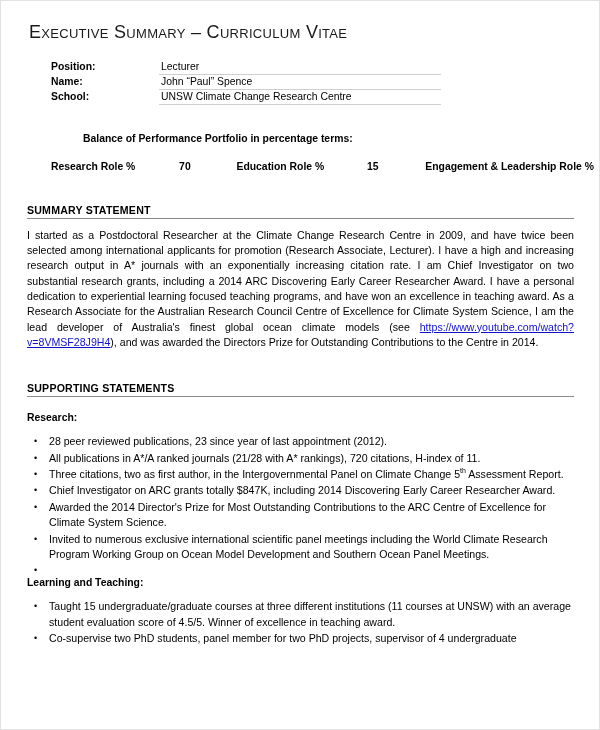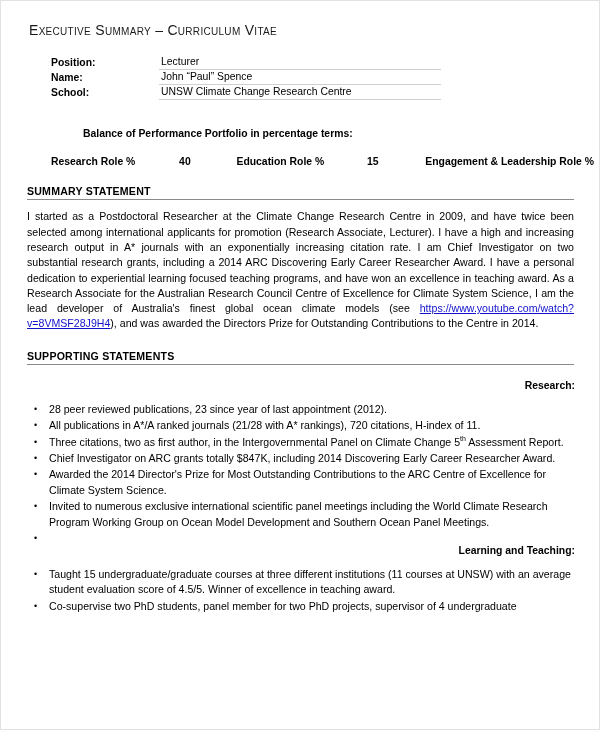--- a/index.html
+++ b/index.html
@@ -22,21 +22,21 @@
   }
   #content {
     position: absolute;
     left: 26px;
     top: 0;
     width: 548px;
   }
 
   
   .doc-title {
-    font-size: 14px;
+    font-size: 18px;
     font-variant: small-caps;
     letter-spacing: 0.3px;
     color: #1a1a1a;
     margin: 22px 0 0 2px;
     font-weight: 400;
     line-height: 1.1;
   }
 
   
   .id-table {
@@ -86,28 +86,27 @@
   .bal-gap-4 { display: inline-block; width: 41px; }
   .bal-gap-5 { display: inline-block; width: 13px; }
 
   
   .section-head {
     font-size: 10.6px;
     font-weight: bold;
     letter-spacing: 0.2px;
     border-bottom: 1px solid #8a8a8a;
     padding-bottom: 2px;
-    margin-top: 18px;
+    margin-top: 32px;
     width: 547px;
   }
   .sub-head {
     font-size: 10.4px;
     font-weight: bold;
     margin-top: 15px;
-    text-align: right;
   }
 
   
   .body-par {
     font-size: 10.6px;
     line-height: 15.3px;
     text-align: justify;
     text-justify: inter-word;
     margin-top: 9px;
     width: 547px;
@@ -167,21 +166,21 @@
           <td class="id-value">UNSW Climate Change Research Centre</td>
         </tr>
       </tbody>
     </table>
 
     <div class="balance-title">Balance of Performance Portfolio in percentage terms:</div>
 
     <div class="balance-row">
       <span class="lbl">Research Role %</span>
       <span class="bal-gap-1"></span>
-      <span class="lbl">40</span>
+      <span class="lbl">70</span>
       <span class="bal-gap-2"></span>
       <span class="lbl">Education Role %</span>
       <span class="bal-gap-3"></span>
       <span class="lbl">15</span>
       <span class="bal-gap-4"></span>
       <span class="lbl">Engagement &amp; Leadership Role %</span>
       <span class="bal-gap-5"></span>
       
     </div>
 

